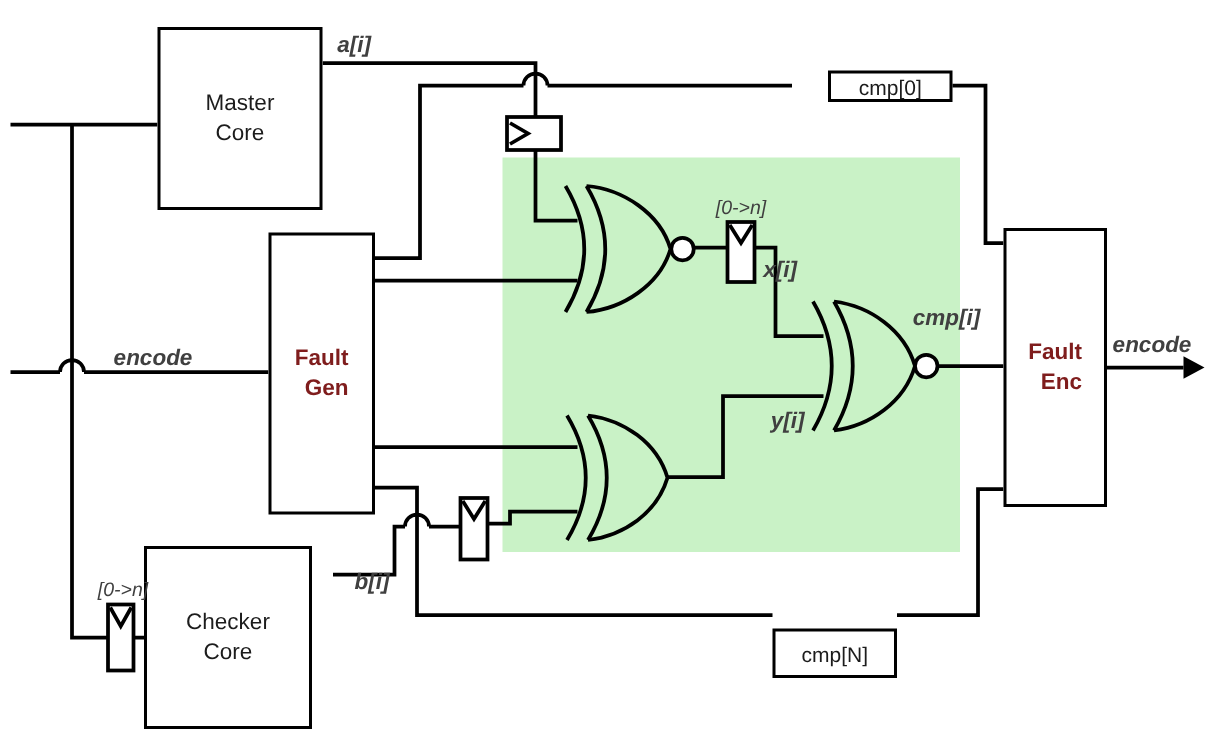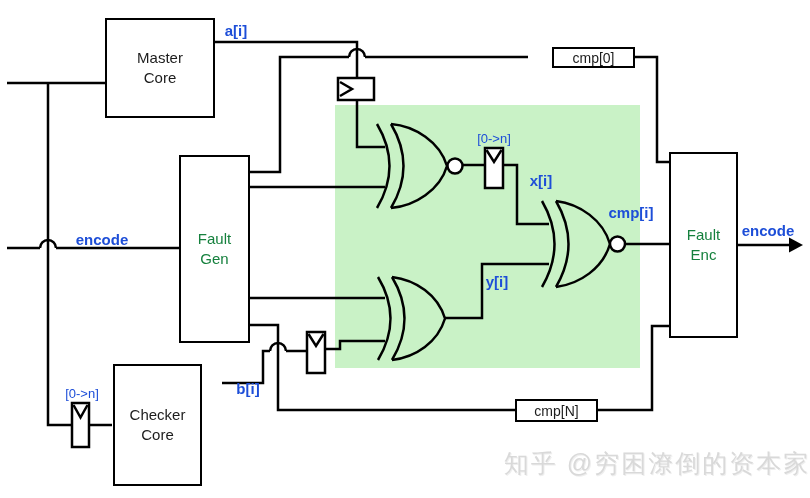--- a/index.html
+++ b/index.html
@@ -3,29 +3,29 @@
 <meta charset="utf-8">
 <style>
   html,body{margin:0;padding:0;background:#fff;}
   #canvas{position:relative;width:810px;height:498px;background:#ffffff;overflow:hidden;
           font-family:"Liberation Sans",sans-serif;}
   .green{position:absolute;left:335px;top:105px;width:305px;height:263px;background:#c9f2c6;}
   svg.layer{position:absolute;left:0;top:0;}
   .blk{position:absolute;background:#fff;border:2.5px solid #000;display:flex;
        align-items:center;justify-content:center;text-align:center;
        white-space:pre-line;color:#1c1c1c;font-size:15px;line-height:1.35;box-sizing:border-box;}
-  .blk.bold{font-weight:normal;color:#15803d;}
-  #master{left:105px;top:18px;width:110px;height:100px;}
+  .blk.bold{font-weight:bold;color:#7f1d1d;text-align:right;}
+  #master{left:105px;top:18px;width:110px;height:122px;}
   #faultgen{left:179px;top:155px;width:71px;height:188px;}
-  #checker{left:113px;top:364px;width:89px;height:122px;}
+  #checker{left:96px;top:364px;width:112px;height:122px;}
   #faultenc{left:669px;top:152px;width:69px;height:186px;}
   #cmp0box{left:552px;top:47px;width:83px;height:21px;font-size:14px;line-height:1;}
-  #cmpnbox{left:515px;top:399px;width:83px;height:23px;font-size:14px;line-height:1;}
+  #cmpnbox{left:515px;top:419px;width:83px;height:33px;font-size:14px;line-height:1;}
   .lbl{position:absolute;transform:translate(-50%,-50%);font-size:15px;font-weight:bold;
-       color:#1d4ed8;white-space:nowrap;}
+       color:#404040;white-space:nowrap;font-style:italic;}
   .lbl.small{font-size:13px;font-weight:normal;}
   #wm{position:absolute;left:657px;top:463px;transform:translate(-50%,-50%);
       font-size:25px;color:#d9d9d9;letter-spacing:2px;white-space:nowrap;
       text-shadow:1px 1px 0 #efefef;}
 </style>
 </head>
 <body>
 
 <div id="canvas">
 
@@ -115,19 +115,18 @@
   <div class="blk bold" id="faultenc">Fault
 Enc</div>
   <div class="blk" id="cmp0box">cmp[0]</div>
   <div class="blk" id="cmpnbox">cmp[N]</div>
 
   <span class="lbl" style="left:236px;top:30px;">a[i]</span>
   <span class="lbl" style="left:102px;top:239px;">encode</span>
   <span class="lbl" style="left:248px;top:388px;">b[i]</span>
   <span class="lbl small" style="left:82px;top:393px;">[0-&gt;n]</span>
   <span class="lbl small" style="left:494px;top:138px;">[0-&gt;n]</span>
-  <span class="lbl" style="left:541px;top:180px;">x[i]</span>
-  <span class="lbl" style="left:497px;top:281px;">y[i]</span>
+  <span class="lbl" style="left:520px;top:180px;">x[i]</span>
+  <span class="lbl" style="left:525px;top:281px;">y[i]</span>
   <span class="lbl" style="left:631px;top:212px;">cmp[i]</span>
   <span class="lbl" style="left:768px;top:230px;">encode</span>
 
-  <div id="wm">知乎 @穷困潦倒的资本家</div>
 </div>
 
 </body></html>

